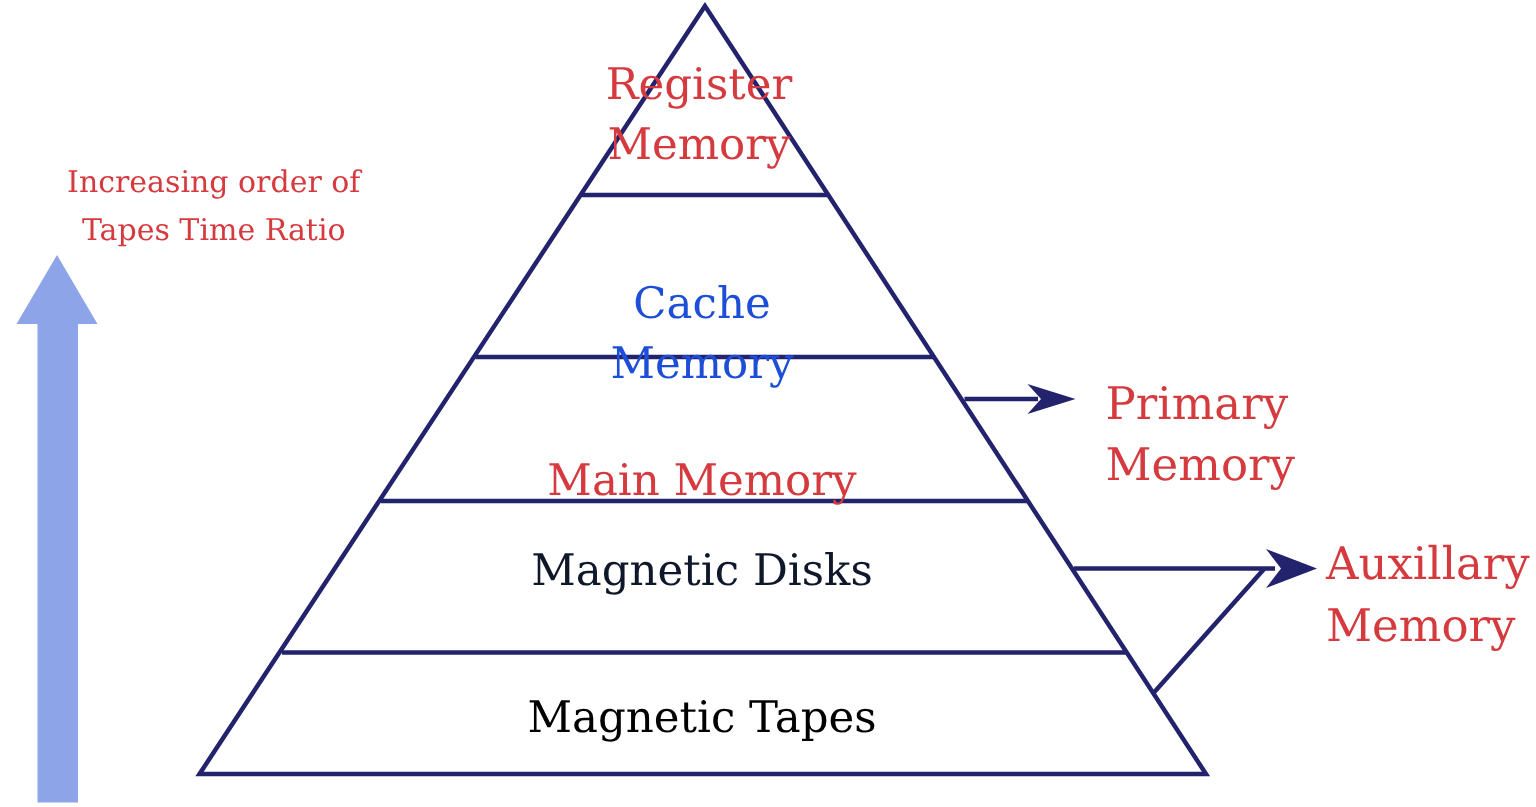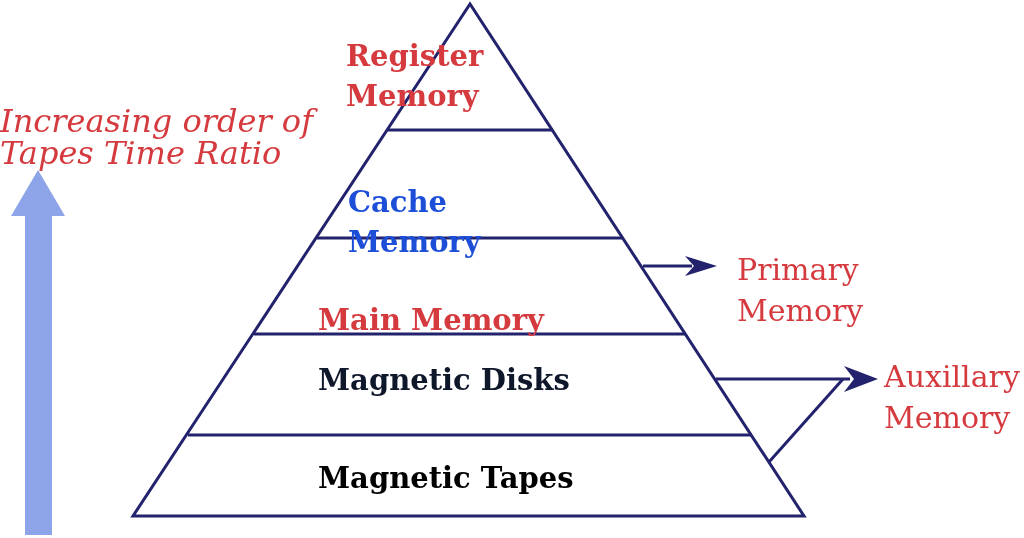--- a/index.html
+++ b/index.html
@@ -20,33 +20,33 @@
     left: 0;
     top: 0;
   }
   .label {
     position: absolute;
     font-family: "DejaVu Serif", "Liberation Serif", serif;
     white-space: nowrap;
   }
   .label .ln { display: block; }
   .level-label {
+    text-align: center;
     font-size: 29px;
     line-height: 40px;
-    font-weight: bold;
   }
   .side-label {
     text-align: left;
     font-size: 30px;
     line-height: 41px;
   }
   .axis-label {
-    font-size: 32px;
+    text-align: center;
+    font-size: 20px;
     line-height: 32px;
-    font-style: italic;
   }
 </style>
 </head>
 <body>
 
 <div id="canvas">
 
   <svg id="shapes" width="1024" height="538" viewBox="0 0 1024 538">
 
     <polygon points="38,170 11,216 25,216 25,535 52,535 52,216 65,216" fill="#8da5e8"></polygon>

